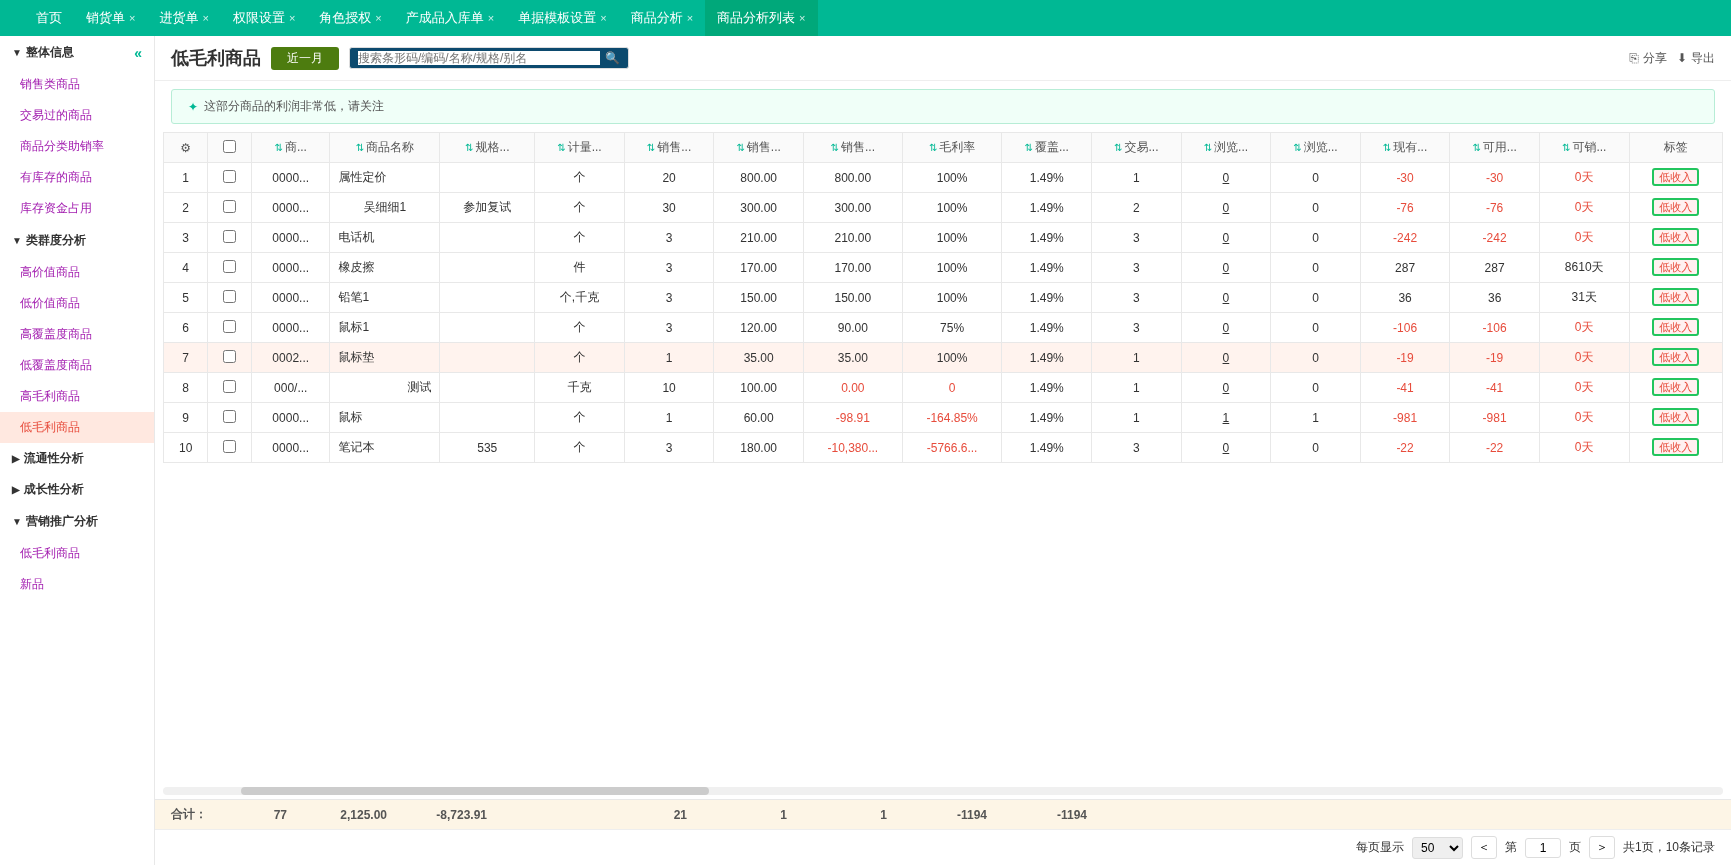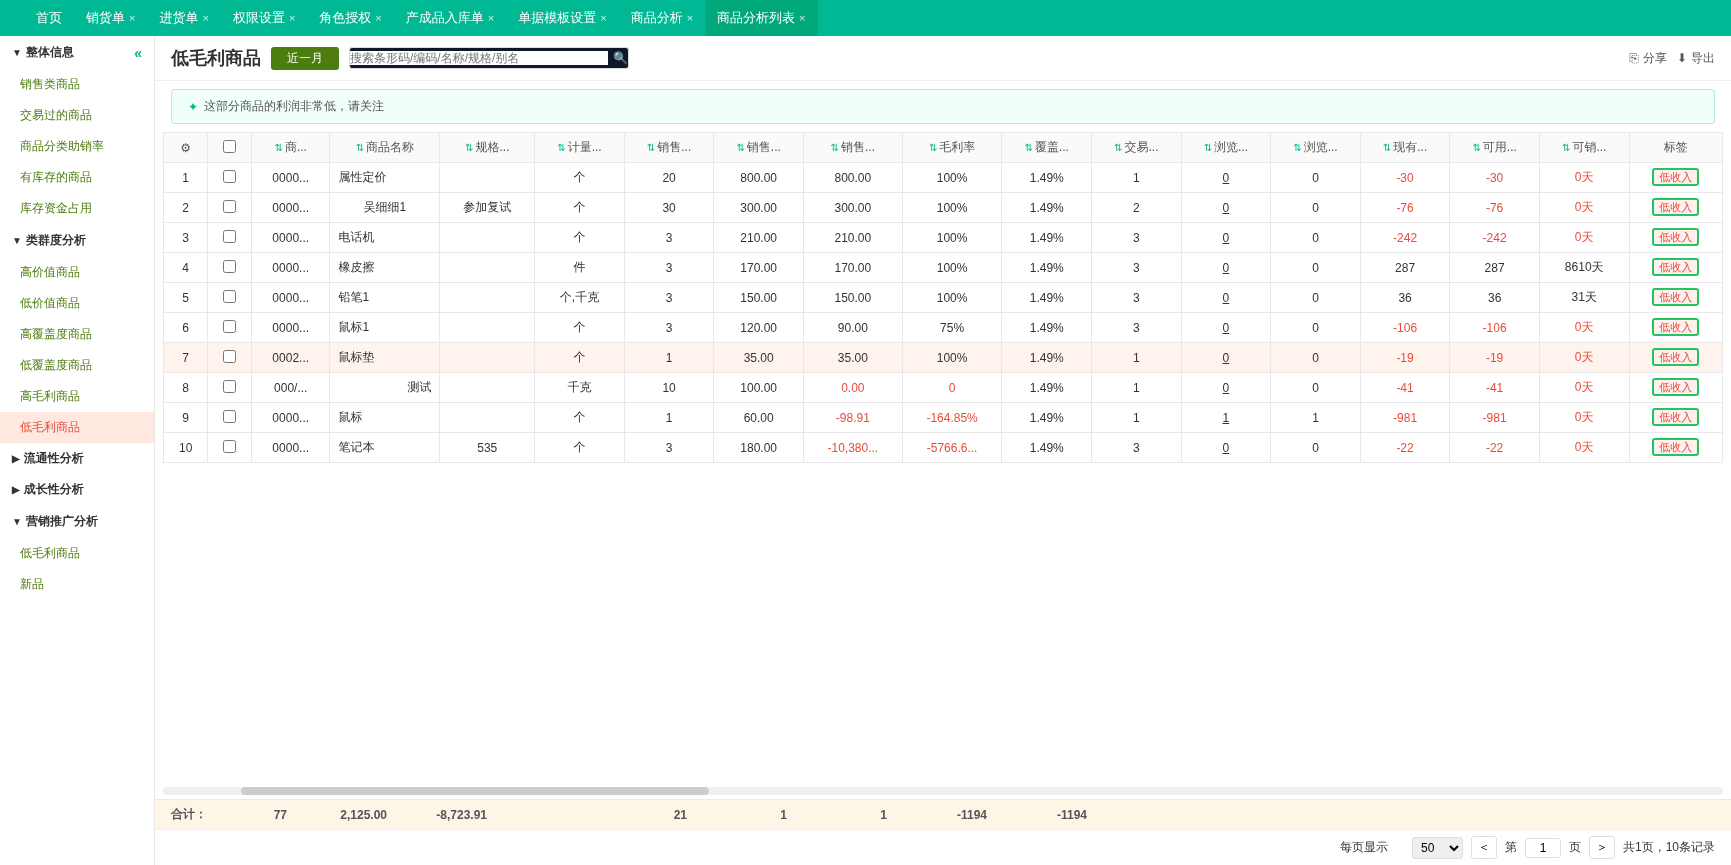--- a/index.html
+++ b/index.html
@@ -52,21 +52,21 @@
     }
     .sidebar-group-header .arrow { margin-right: 4px; font-size: 10px; }
     .sidebar-group-header .collapse-btn {
       margin-left: auto;
       color: #00b894;
       font-size: 14px;
     }
     .sidebar-item {
       padding: 7px 12px 7px 20px;
       font-size: 12px;
-      color: #4d7c0f;
+      color: #a21caf;
       cursor: pointer;
       white-space: nowrap;
       overflow: hidden;
       text-overflow: ellipsis;
     }
     .sidebar-item.active { background: #ffe8e0; color: #e74c3c; }
     .sidebar-section-header {
       padding: 7px 12px 7px 12px;
       font-size: 12px;
       color: #333;
@@ -107,22 +107,22 @@
       border-radius: 3px;
       padding: 3px 16px;
       font-size: 12px;
       cursor: pointer;
     }
     .search-box {
       display: flex;
       align-items: center;
       border: 1px solid #ddd;
       border-radius: 3px;
-      padding: 3px 0;
-      background: #0f172a;
+      padding: 3px 8px;
+      background: #0c4a6e;
       gap: 5px;
       flex: 1;
       max-width: 280px;
       justify-content: space-between;
     }
     .search-box input {
       border: none;
       outline: none;
       font-size: 12px;
       color: #999;
@@ -233,21 +233,20 @@
       gap: 8px;
       font-size: 12px;
       background: #fff;
       flex-shrink: 0;
     }
     .pagination select {
       border: 1px solid #ddd;
       padding: 2px 4px;
       border-radius: 3px;
       font-size: 12px;
-      margin-left: 16px;
     }
     .pagination button {
       border: 1px solid #ddd;
       background: #fff;
       padding: 2px 6px;
       border-radius: 3px;
       cursor: pointer;
       font-size: 12px;
     }
     .pagination input {

